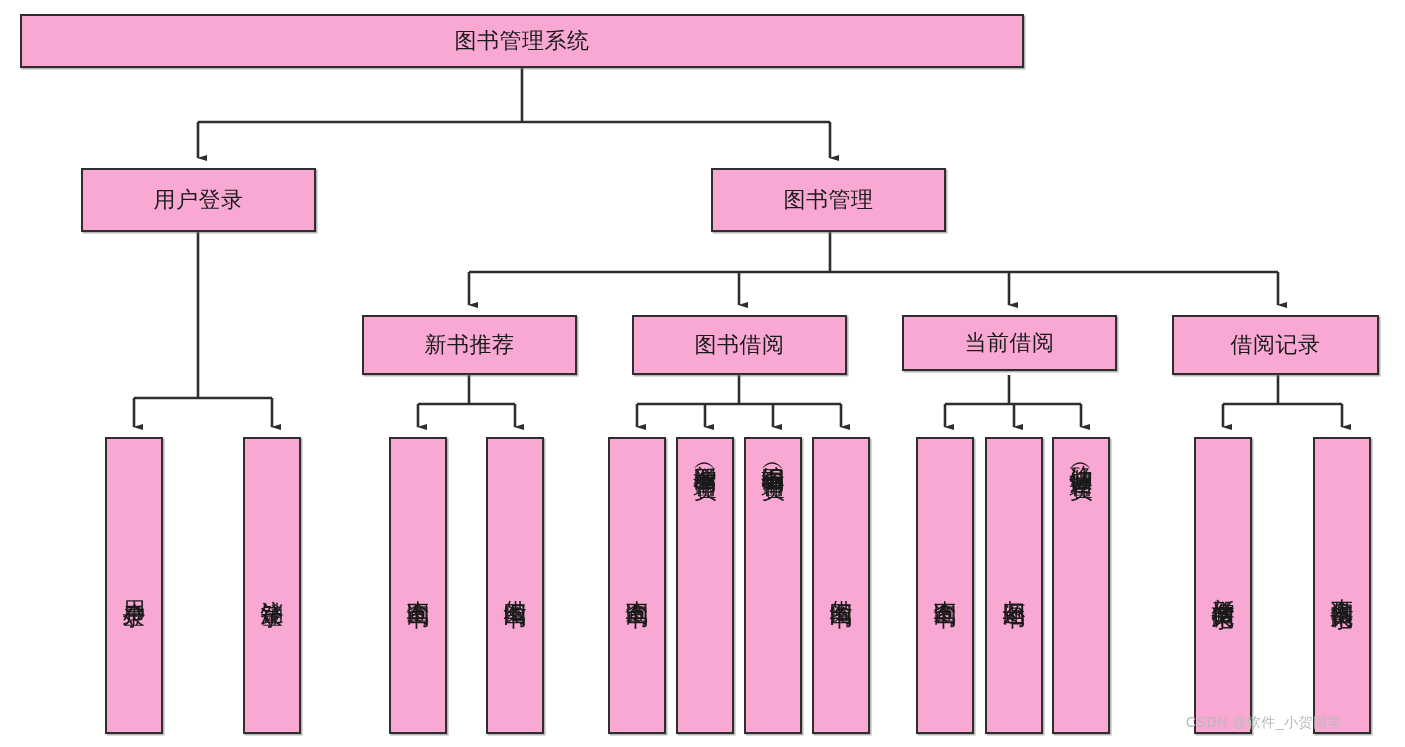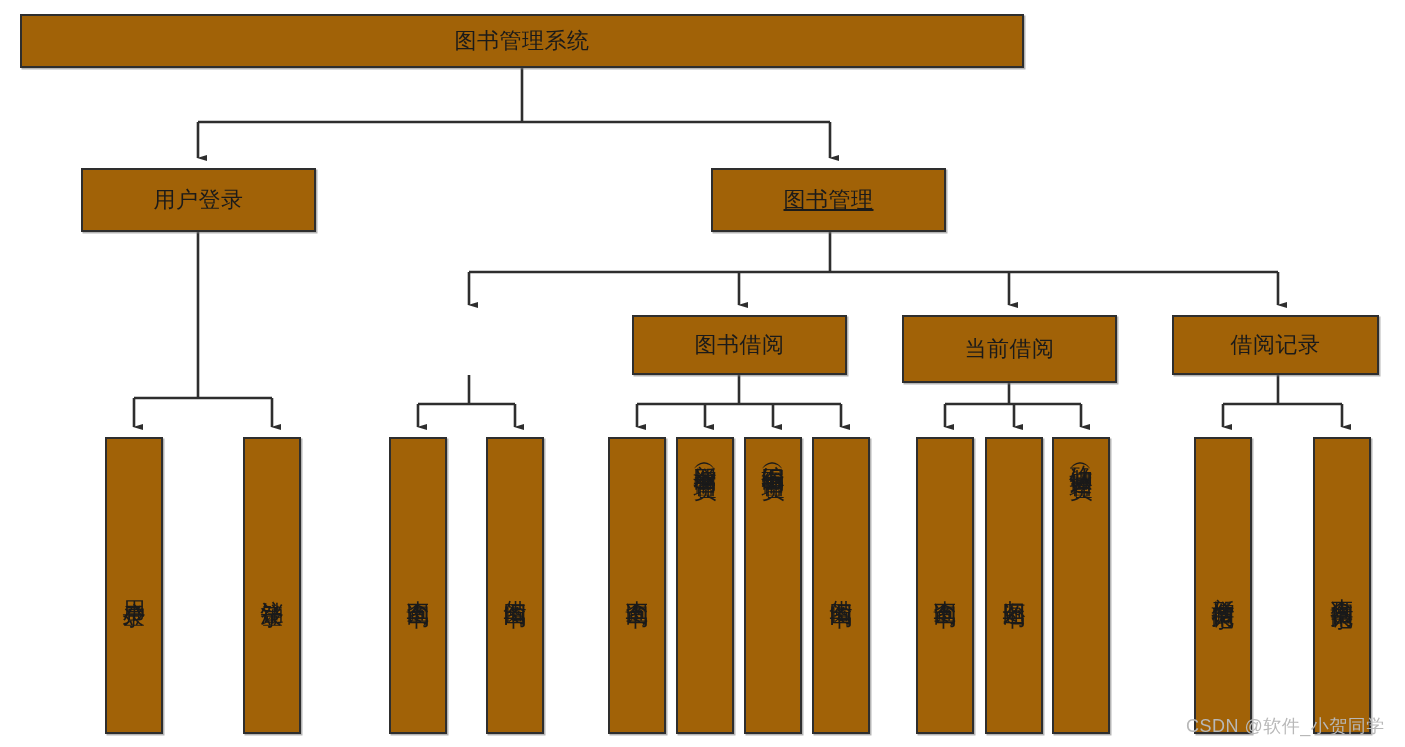--- a/index.html
+++ b/index.html
@@ -21,21 +21,21 @@
     position: absolute;
     left: 0;
     top: 0;
     width: 1405px;
     height: 747px;
     pointer-events: none;
   }
   .node {
     position: absolute;
     box-sizing: border-box;
-    background: #a16207;
+    background: #f9a8d4;
     border: 2px solid #2e2e2e;
     display: flex;
     align-items: center;
     justify-content: center;
     color: #1a1a1a;
     box-shadow: 1.5px 1.5px 0 rgba(120,120,120,0.55);
   }
   .node .lbl {
     display: block;
     line-height: 1.08;
@@ -58,21 +58,21 @@
     white-space: nowrap;
   }
   .node.vert.centered {
     align-items: center;
     padding-top: 0;
   }
   #watermark {
     position: absolute;
     left: 1186px;
     top: 714px;
-    font-size: 18px;
+    font-size: 14px;
     color: #b8b8b8;
     white-space: nowrap;
     letter-spacing: 0.5px;
   }
 </style>
 </head>
 <body>
 
 <div id="canvas">
 
@@ -126,28 +126,31 @@
     </g>
   </svg>
 
   <div class="node horiz" style="left:20px; top:14px; width:1004px; height:54px;">
     <span class="lbl">图书管理系统</span>
   </div>
 
   <div class="node horiz" style="left:81px; top:168px; width:235px; height:64px;">
     <span class="lbl">用户登录</span>
   </div>
-  <div class="node horiz" style="left:711px; top:168px; width:235px; height:64px;text-decoration:underline;">
+  <div class="node horiz" style="left:711px; top:168px; width:235px; height:64px;">
     <span class="lbl">图书管理</span>
   </div>
 
+  <div class="node horiz" style="left:362px; top:315px; width:215px; height:60px;">
+    <span class="lbl">新书推荐</span>
+  </div>
   <div class="node horiz" style="left:632px; top:315px; width:215px; height:60px;text-align:center;">
     <span class="lbl">图书借阅</span>
   </div>
-  <div class="node horiz" style="left:902px; top:315px; width:215px; height:68px;">
+  <div class="node horiz" style="left:902px; top:315px; width:215px; height:56px;">
     <span class="lbl">当前借阅</span>
   </div>
   <div class="node horiz" style="left:1172px; top:315px; width:207px; height:60px;">
     <span class="lbl">借阅记录</span>
   </div>
 
   <div class="node vert centered" style="left:105px; top:437px; width:58px; height:297px;">
     <span class="lbl">用户登录</span>
   </div>
   <div class="node vert centered" style="left:243px; top:437px; width:58px; height:297px;">

